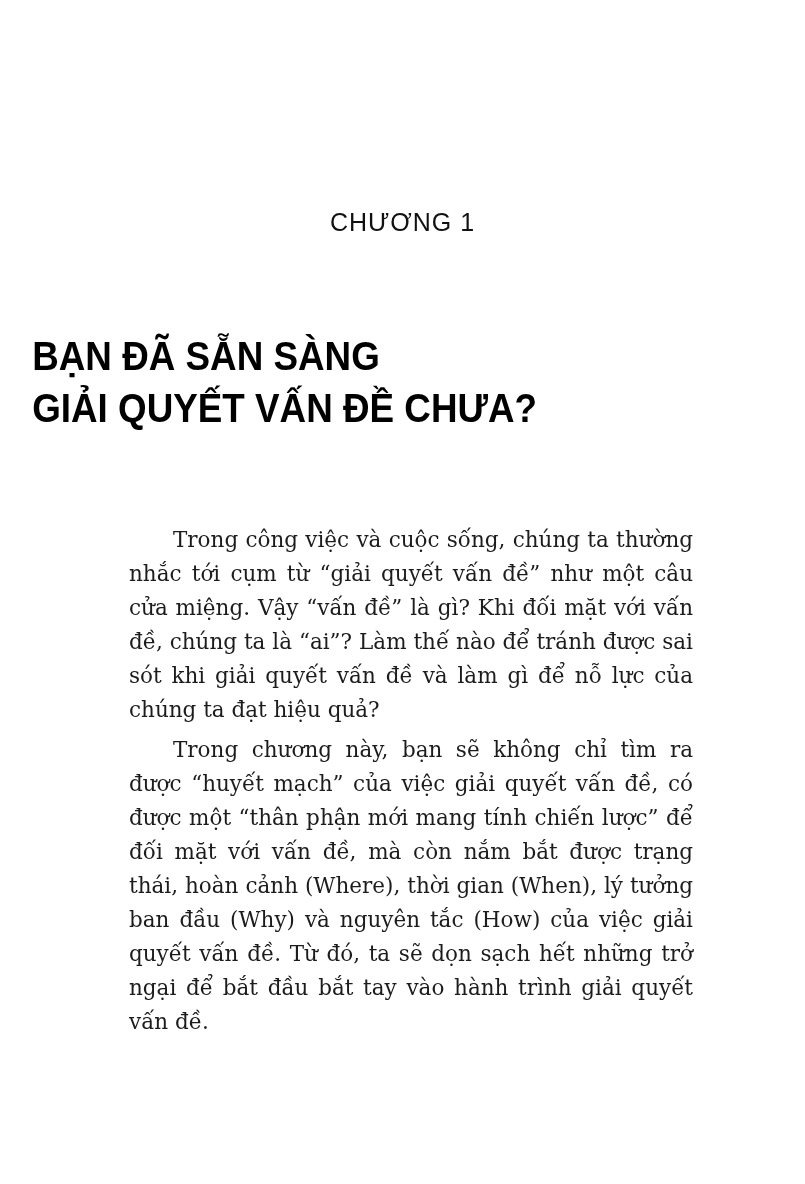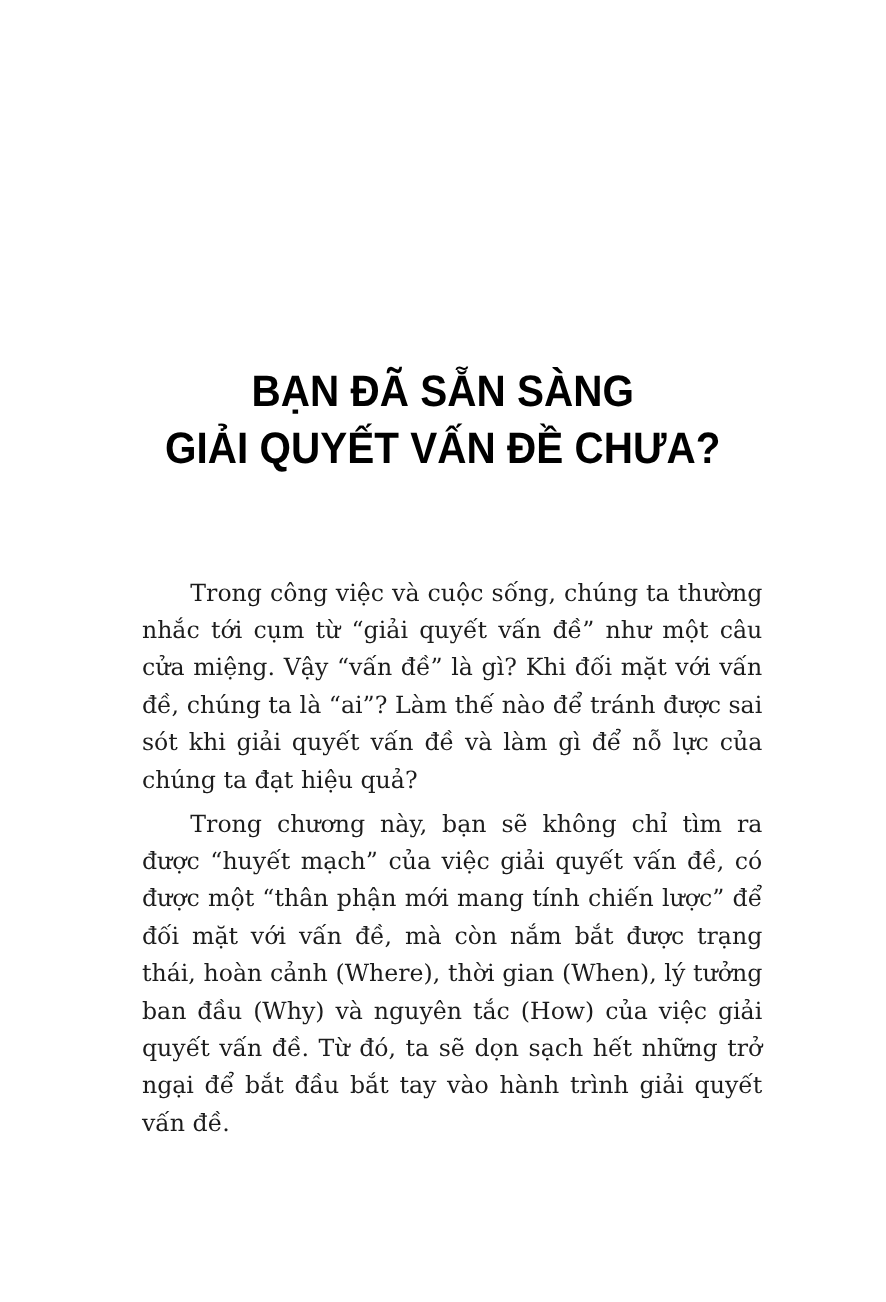--- a/index.html
+++ b/index.html
@@ -30,21 +30,21 @@
     font-weight: 400;
     letter-spacing: 1px;
     color: #111111;
   }
 
   .book-title {
     position: absolute;
     top: 330px;
     left: 0;
     width: 100%;
-    text-align: center;
+    text-align: left;
     font-family: "Liberation Sans", sans-serif;
     font-weight: 800;
     font-size: 40px;
     line-height: 52px;
     letter-spacing: 0px;
     color: #000000;
   }
 
   .book-title .title-line {
     display: block;
@@ -67,20 +67,21 @@
     text-indent: 44px;
     margin-bottom: 6px;
     margin-left: 16px;
   }
 </style>
 </head>
 <body>
 
 <div class="page">
 
+  <div class="chapter-label">CHƯƠNG 1</div>
 
   <div class="book-title">
     <span class="title-line">BẠN ĐÃ SẴN SÀNG</span>
     <span class="title-line">GIẢI QUYẾT VẤN ĐỀ CHƯA?</span>
   </div>
 
   <div class="body-text">
     <p>Trong công việc và cuộc sống, chúng ta thường nhắc tới cụm từ “giải quyết vấn đề” như một câu cửa miệng. Vậy “vấn đề” là gì? Khi đối mặt với vấn đề, chúng ta là “ai”? Làm thế nào để tránh được sai sót khi giải quyết vấn đề và làm gì để nỗ lực của chúng ta đạt hiệu quả?</p>
     <p>Trong chương này, bạn sẽ không chỉ tìm ra được “huyết mạch” của việc giải quyết vấn đề, có được một “thân phận mới mang tính chiến lược” để đối mặt với vấn đề, mà còn nắm bắt được trạng thái, hoàn cảnh (Where), thời gian (When), lý tưởng ban đầu (Why) và nguyên tắc (How) của việc giải quyết vấn đề. Từ đó, ta sẽ dọn sạch hết những trở ngại để bắt đầu bắt tay vào hành trình giải quyết vấn đề.</p>
   </div>

